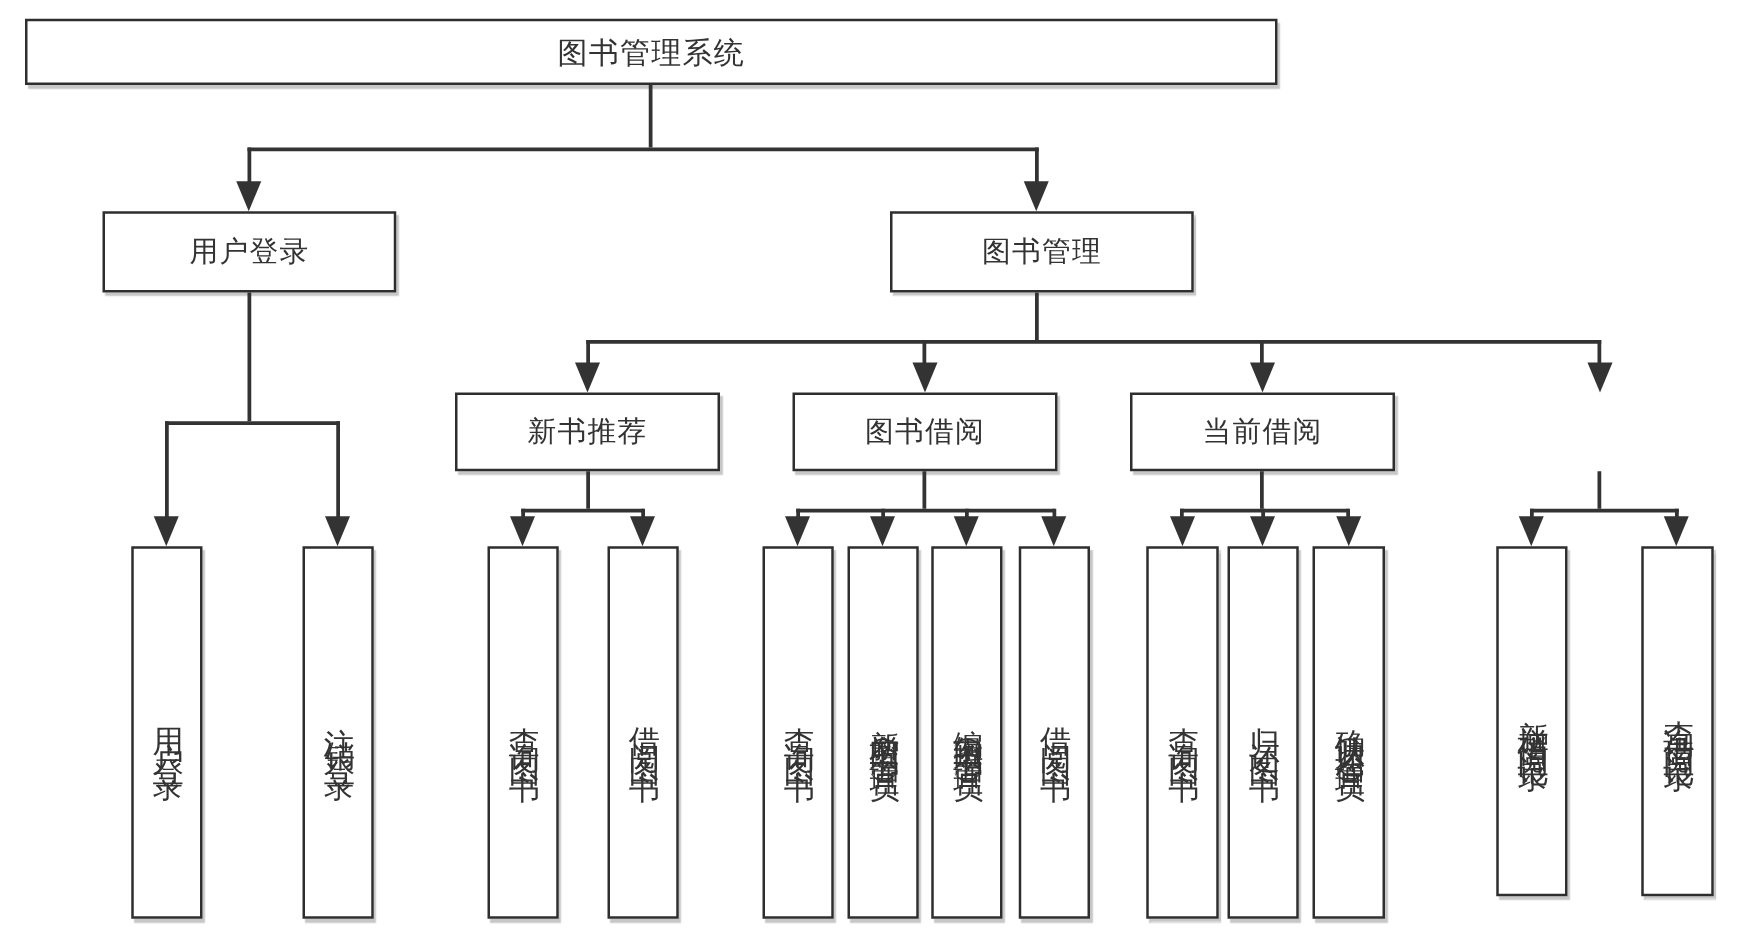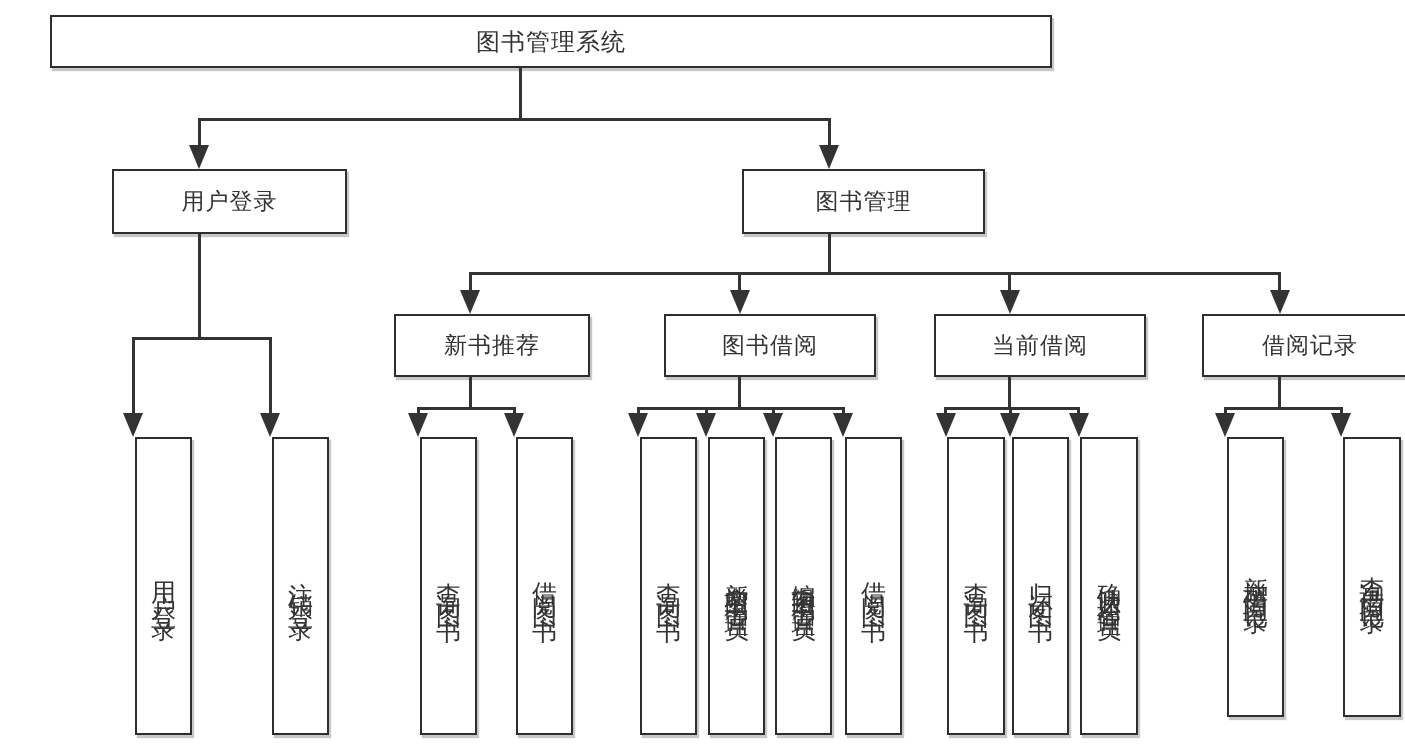--- a/index.html
+++ b/index.html
@@ -14,21 +14,20 @@
   }
   .box {
     position: absolute;
     box-sizing: border-box;
     background: #ffffff;
     border: 2px solid #2e2e2e;
     box-shadow: 2px 3px 1px rgba(0,0,0,0.22);
     display: flex;
     align-items: center;
     justify-content: center;
-    margin-left: 30px;
   }
   .root span { font-size: 24px; letter-spacing: 1px; }
   .hnode span { font-size: 23px; letter-spacing: 1px; }
   .leaf span {
     writing-mode: vertical-rl;
     text-orientation: mixed;
     font-size: 25px;
     letter-spacing: 12px;
     line-height: 1;
   }
@@ -88,31 +87,28 @@
   <div class="hline" style="left:469px;top:272px;width:812px;"></div>
   <div class="vline" style="left:469px;top:272px;height:20px;"></div>
   <div class="arrow" style="left:460px;top:290px;"></div>
   <div class="vline" style="left:738px;top:272px;height:20px;"></div>
   <div class="arrow" style="left:730px;top:290px;"></div>
   <div class="vline" style="left:1008px;top:272px;height:20px;"></div>
   <div class="arrow" style="left:1000px;top:290px;"></div>
   <div class="vline" style="left:1278px;top:272px;height:20px;"></div>
   <div class="arrow" style="left:1270px;top:290px;"></div>
 
-  <div class="box hnode" style="left:364px;top:314px;width:196px;height:63px;">
+  <div class="box hnode" style="left:364px;top:314px;width:212px;height:63px;">
     <span>新书推荐</span>
   </div>
   <div class="box hnode" style="left:634px;top:314px;width:212px;height:63px;">
     <span>图书借阅</span>
   </div>
   <div class="box hnode" style="left:904px;top:314px;width:212px;height:63px;">
     <span>当前借阅</span>
-  </div>
-  <div class="box hnode" style="left:1172px;top:314px;width:216px;height:63px;">
-    <span>借阅记录</span>
   </div>
 
   <div class="vline" style="left:469px;top:377px;height:30px;"></div>
   <div class="hline" style="left:417px;top:407px;width:98px;"></div>
   <div class="vline" style="left:417px;top:407px;height:10px;"></div>
   <div class="arrow" style="left:408px;top:413px;"></div>
   <div class="vline" style="left:513px;top:407px;height:10px;"></div>
   <div class="arrow" style="left:504px;top:413px;"></div>
 
   <div class="vline" style="left:738px;top:377px;height:30px;"></div>

